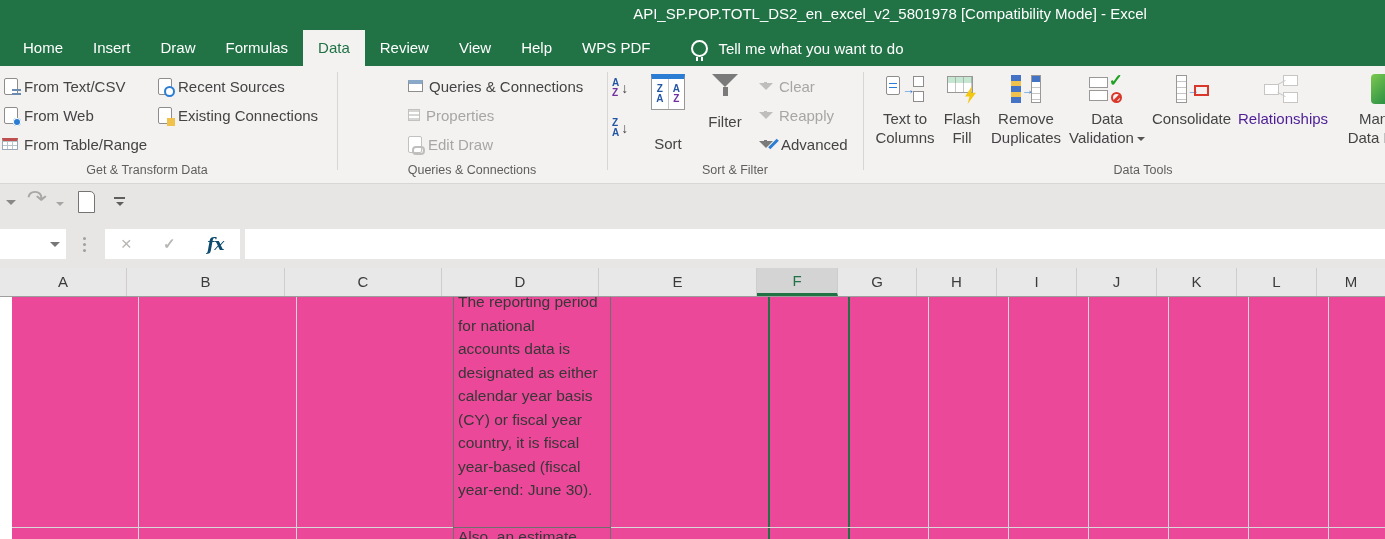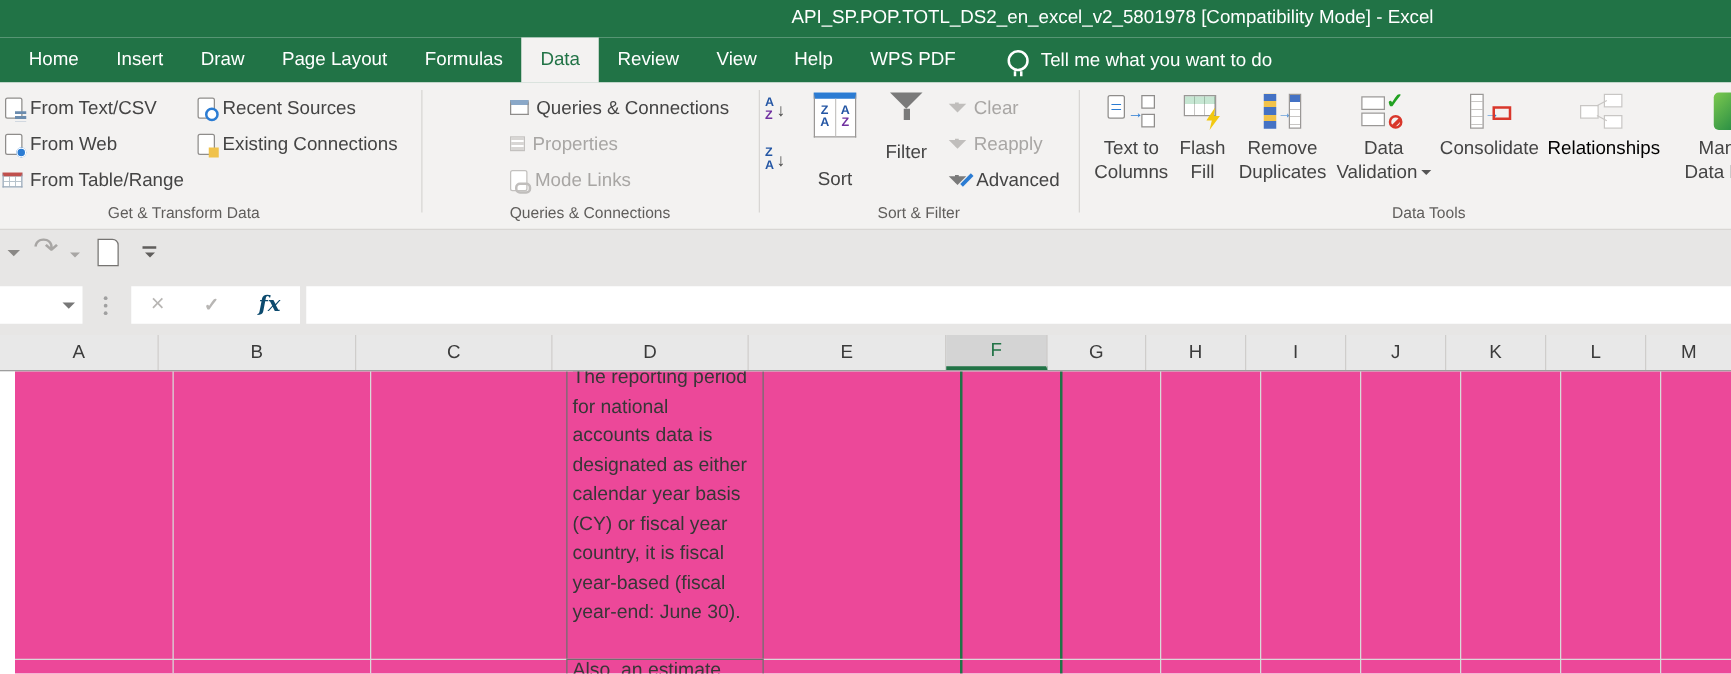--- a/index.html
+++ b/index.html
@@ -18,21 +18,21 @@
   .bulb{width:13px;height:13px;border:2px solid #fff;border-radius:50%;position:relative;flex:none}
   .bulb::after{content:"";position:absolute;left:3px;bottom:-6px;width:3px;height:4px;border-left:2px solid #fff;border-right:2px solid #fff}
 
   
   .ribbon{position:absolute;left:0;top:66px;width:100%;height:117px;background:#f3f2f1;border-bottom:1px solid #d8d6d4;box-sizing:content-box}
   .grouplabel{position:absolute;top:97px;font-size:12.5px;color:#605e5c;text-align:center;white-space:nowrap}
   .gsep{position:absolute;top:6px;height:98px;width:1px;background:#d8d6d4}
   .sbtn{position:absolute;display:flex;align-items:center;gap:6px;height:22px;font-size:15px;color:#444;white-space:nowrap}
   .sbtn.dis{color:#a8a6a4}
   .bigbtn{position:absolute;top:2px;height:102px;text-align:center;font-size:15px;color:#444}
-  .bigbtn.dis{color:#000000}
+  .bigbtn.dis{color:#4c1d95}
   .bic{margin:6px auto 0;position:relative}
   .blab{margin-top:5px;line-height:19px;white-space:nowrap}
 
   
   .mdoc{width:12px;height:15px;background:#fff;border:1px solid #8f8d8b;border-radius:2px;position:relative;flex:none}
   .mdoc.dis{border-color:#c3c1bf}
   .acc{position:absolute;right:-4px;bottom:-3px}
   .chev{display:inline-block;width:0;height:0;border-left:4px solid transparent;border-right:4px solid transparent;border-top:4px solid #555;margin-left:3px;vertical-align:middle}
   .funnel{width:0;height:0;border-left:13px solid transparent;border-right:13px solid transparent;border-top:13px solid #7a7a7a;margin:8px auto 0}
   .fstem{width:5px;height:9px;background:#7a7a7a;margin:0 auto}
@@ -72,21 +72,20 @@
 <div class="app">
 
   <div class="titlebar">
     <span class="title">API_SP.POP.TOTL_DS2_en_excel_v2_5801978  [Compatibility Mode]  -  Excel</span>
   </div>
 
   <div class="tabrow">
     <span class="tab">Home</span>
     <span class="tab">Insert</span>
     <span class="tab">Draw</span>
-    <span class="tab">Page Layout</span>
     <span class="tab">Formulas</span>
     <span class="tab active">Data</span>
     <span class="tab">Review</span>
     <span class="tab">View</span>
     <span class="tab">Help</span>
     <span class="tab">WPS PDF</span>
     <span class="tellme">
       <span class="bulb"></span>
       <span>Tell me what you want to do</span>
     </span>
@@ -130,21 +129,21 @@
       <span>Queries &amp; Connections</span>
     </div>
     <div class="sbtn dis" style="left:408px;top:38px">
       <span style="width:12px;height:12px;flex:none;box-sizing:border-box;background:repeating-linear-gradient(180deg,#d8d6d4 0 2px,transparent 2px 4px),#fff;border:1px solid #c3c1bf"></span>
       <span>Properties</span>
     </div>
     <div class="sbtn dis" style="left:408px;top:67px">
       <span class="mdoc dis">
           <span class="acc" style="width:9px;height:5px;border:2px solid #c0bebc;border-radius:4px"></span>
         </span>
-      <span>Mode Links</span>
+      <span>Edit Draw</span>
     </div>
     <div class="grouplabel" style="left:337px;width:270px">Queries &amp; Connections</div>
     <div class="gsep" style="left:607px"></div>
 
     <div style="position:absolute;left:612px;top:12px;display:flex;gap:2px">
       <span>
           <span class="sl" style="color:#2456a4">A</span>
           <span class="sl" style="color:#7030a0">Z</span>
         </span>
       <span style="font-size:14px;color:#4a4a4a;line-height:20px">↓</span>

